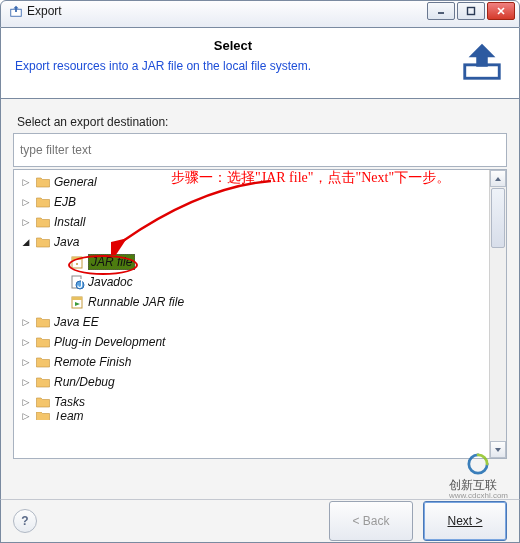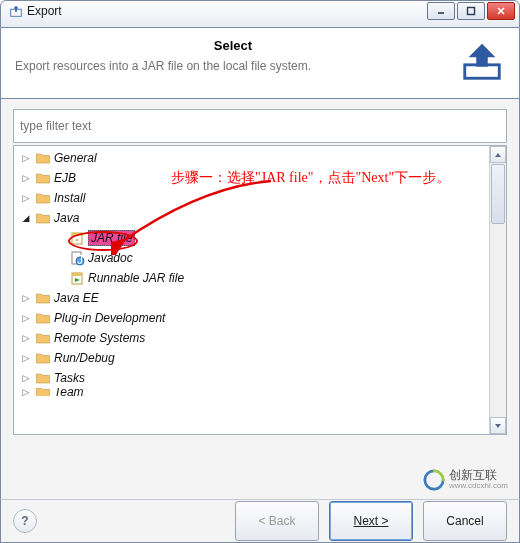--- a/index.html
+++ b/index.html
@@ -8,56 +8,56 @@
   .titlebar { height: 28px; background: linear-gradient(#fdfdfe,#e8ecf4); border: 1px solid #7a8aa0; border-radius: 6px 6px 0 0; display: flex; align-items: center; padding: 0 4px 7px 8px; }
   .titlebar .title-icon { width: 14px; height: 14px; margin-right: 4px; }
   .titlebar .title-text { flex: 1; color: #1a1a1a; }
   .winbtn { width: 28px; height: 18px; border: 1px solid #6a7890; background: linear-gradient(#f6f8fb,#dfe6f0); margin-left: 2px; border-radius: 2px; display: flex; align-items: center; justify-content: center; cursor: default; }
   .winbtn.close { background: linear-gradient(#f08080,#d43a2a); border-color: #a02414; }
   .winbtn svg { display: block; }
 
   .header { border: 1px solid #7a8aa0; border-top: none; background: #fff; padding: 10px 14px 14px; display: flex; align-items: flex-start; position: relative; }
   .header-left { flex: 1; }
   .header-title { font-weight: bold; font-size: 13px; margin-bottom: 6px; text-align: center; }
-  .header-desc { color: #737373; }
+  .header-desc { color: #1d4ed8; }
   .header-icon { width: 46px; height: 46px; margin-left: 8px; }
 
   .body { border: 1px solid #7a8aa0; border-top: none; height: 443px; padding: 10px 12px; background: #f4f4f4; position: relative; }
   .body-label { margin: 6px 4px 4px; color: #222; }
   .filter-input { width: 100%; height: 22px; border: 1px solid #a8b2c0; padding: 16px 6px; color: #888; background: #fff; margin-bottom: 2px; }
   .tree-wrap { border: 1px solid #a8b2c0; background: #fff; height: 290px; overflow: hidden; position: relative; }
   .tree { padding: 2px 0; position: relative; height: 100%; overflow: hidden; }
   .tree-scroll { position: absolute; right: 0; top: 0; width: 17px; height: 100%; background: #f0f0f0; border-left: 1px solid #d0d0d0; display: flex; flex-direction: column; }
   .sbtn { height: 17px; background: linear-gradient(#fdfdfd,#e4e8ef); border: 1px solid #b8c0cc; display: flex; align-items: center; justify-content: center; }
   .thumb { flex: 0 0 60px; margin: 1px; background: linear-gradient(#eef2f8,#d8deea); border: 1px solid #b0b8c6; border-radius: 2px; }
   .track { flex: 1; }
 
   .node { display: flex; align-items: center; height: 20px; padding-left: 6px; white-space: nowrap; }
   .node .twisty { width: 12px; display: flex; justify-content: center; color: #6a6a6a; font-size: 9px; }
   .node .twisty.empty { visibility: hidden; }
   .node .icon { width: 16px; height: 16px; margin: 0 3px; display: flex; align-items: center; justify-content: center; }
   .node .label { color: #111; font-style: italic; }
   .indent1 { padding-left: 6px; }
   .indent2 { padding-left: 40px; }
-  .selected .label { background: #ec4899; border: 1px dotted #555; padding: 0 2px; }
+  .selected .label { background: #4d7c0f; border: 1px dotted #555; padding: 0 2px; }
   .circled { position: absolute; border: 2px solid #e00000; border-radius: 50%; width: 70px; height: 20px; left: 54px; top: 85px; pointer-events: none; }
 
   .folder-svg { fill: #f4c56b; stroke: #c2923a; stroke-width: 0.6; }
 
   .annotation { position: absolute; color: #ff0000; font-family: "SimSun","宋体",serif; font-size: 14px; pointer-events: none; }
   .arrow-svg { position: absolute; pointer-events: none; }
 
   .footer { position: absolute; left: 0; bottom: 0; width: 100%; height: 44px; border: 1px solid #7a8aa0; border-top: 1px solid #c4c8d0; background: #f4f4f4; display: flex; align-items: center; padding: 0 12px; gap: 10px; }
   .help-btn { width: 24px; height: 24px; border: 1px solid #b0b8c4; border-radius: 50%; background: linear-gradient(#fdfdfd,#e8ecf2); display: flex; align-items: center; justify-content: center; color: #5a6a88; font-weight: bold; }
   .spacer { flex: 1; }
   .btn { min-width: 84px; height: 40px; border: 1px solid #9aa4b4; background: linear-gradient(#fdfdfd,#e6eaf1); border-radius: 3px; color: #222; display: flex; align-items: center; justify-content: center; padding: 0 10px; }
   .btn.disabled { color: #9a9a9a; }
   .btn.default { border-color: #4a78b8; box-shadow: 0 0 0 1px #7aa6e0 inset; text-decoration: underline; }
 
-  .watermark { position: absolute; right: 12px; bottom: 52px; display: flex; align-items: center; gap: 4px; opacity: 0.85; pointer-events: none; }
+  .watermark { position: absolute; right: 12px; bottom: 42px; display: flex; align-items: center; gap: 4px; opacity: 0.85; pointer-events: none; flex-direction: column; }
   .watermark .wm-logo { width: 22px; height: 22px; }
   .watermark .wm-text { font-size: 11px; color: #333; line-height: 1.1; }
 </style>
 </head>
 <body>
 
 <div class="titlebar">
   <svg class="title-icon" viewBox="0 0 16 16">
       <rect x="2" y="6" width="12" height="8" fill="#fff" stroke="#3a69b0"></rect>
       <path d="M8 2 L11 5 L9 5 L9 9 L7 9 L7 5 L5 5 Z" fill="#3a69b0"></path>
@@ -86,20 +86,21 @@
     <div class="header-title">Select</div>
     <div class="header-desc">Export resources into a JAR file on the local file system.</div>
   </div>
   <svg class="header-icon" viewBox="0 0 48 48">
     <rect x="6" y="28" width="36" height="14" fill="none" stroke="#2d5aa0" stroke-width="3"></rect>
     <path d="M24 6 L38 20 L30 20 L30 30 L18 30 L18 20 L10 20 Z" fill="#2d5aa0"></path>
   </svg>
 </div>
 
 <div class="body">
+  <div class="body-label">Select an export destination:</div>
   <input class="filter-input" placeholder="type filter text" style="">
   <div class="tree-wrap">
     <div class="tree" id="tree">
         <div class="node indent1">
           <span class="twisty">▷</span>
           <span class="icon">
             <svg width="16" height="16" viewBox="0 0 16 16">
               <path class="folder-svg" d="M1.5 4 L6 4 L7.5 5.5 L14.5 5.5 L14.5 13 L1.5 13 Z"></path>
             </svg>
           </span>
@@ -183,21 +184,21 @@
           </span>
           <span class="label">Plug-in Development</span>
         </div>
         <div class="node indent1">
           <span class="twisty">▷</span>
           <span class="icon">
             <svg width="16" height="16" viewBox="0 0 16 16">
               <path class="folder-svg" d="M1.5 4 L6 4 L7.5 5.5 L14.5 5.5 L14.5 13 L1.5 13 Z"></path>
             </svg>
           </span>
-          <span class="label">Remote Systems</span>
+          <span class="label">Remote Finish</span>
         </div>
         <div class="node indent1">
           <span class="twisty">▷</span>
           <span class="icon">
             <svg width="16" height="16" viewBox="0 0 16 16">
               <path class="folder-svg" d="M1.5 4 L6 4 L7.5 5.5 L14.5 5.5 L14.5 13 L1.5 13 Z"></path>
             </svg>
           </span>
           <span class="label">Run/Debug</span>
         </div>
@@ -248,21 +249,20 @@
       </defs>
     <path d="M160 6 Q 90 12 12 66" fill="none" stroke="#e00000" stroke-width="2.4" marker-end="url(#ah)"></path>
   </svg>
 </div>
 
 <div class="footer">
   <div class="help-btn">?</div>
   <div class="spacer"></div>
   <div class="btn disabled">&lt; Back</div>
   <div class="btn default">Next &gt;</div>
-  <div class="btn">Cancel</div>
 </div>
 
 <div class="watermark">
   <svg class="wm-logo" viewBox="0 0 24 24">
       <path d="M12 2 A10 10 0 1 0 22 12" fill="none" stroke="#1a6ab0" stroke-width="3" stroke-linecap="round"></path>
       <path d="M12 2 A10 10 0 0 1 22 12" fill="none" stroke="#8fc322" stroke-width="3" stroke-linecap="round"></path>
     </svg>
   <div class="wm-text">
     <div>创新互联</div>
     <div style="font-size:8px;color:#888">www.cdcxhl.com</div>

